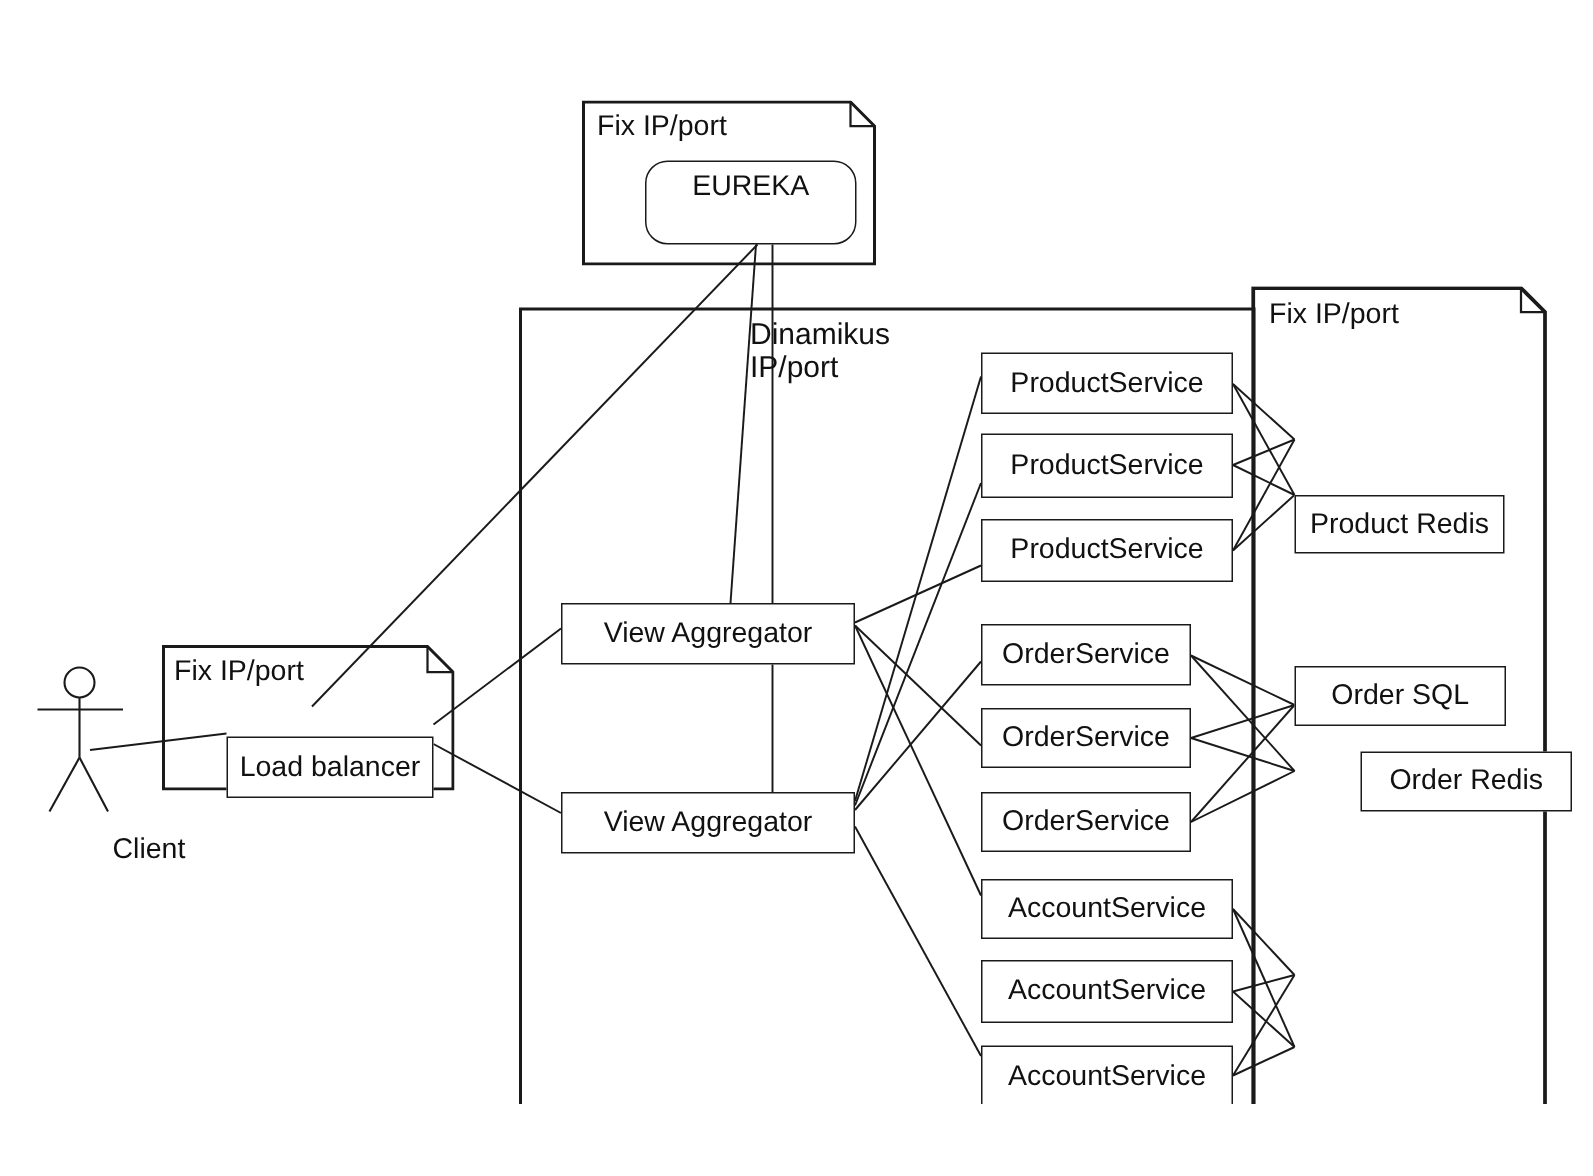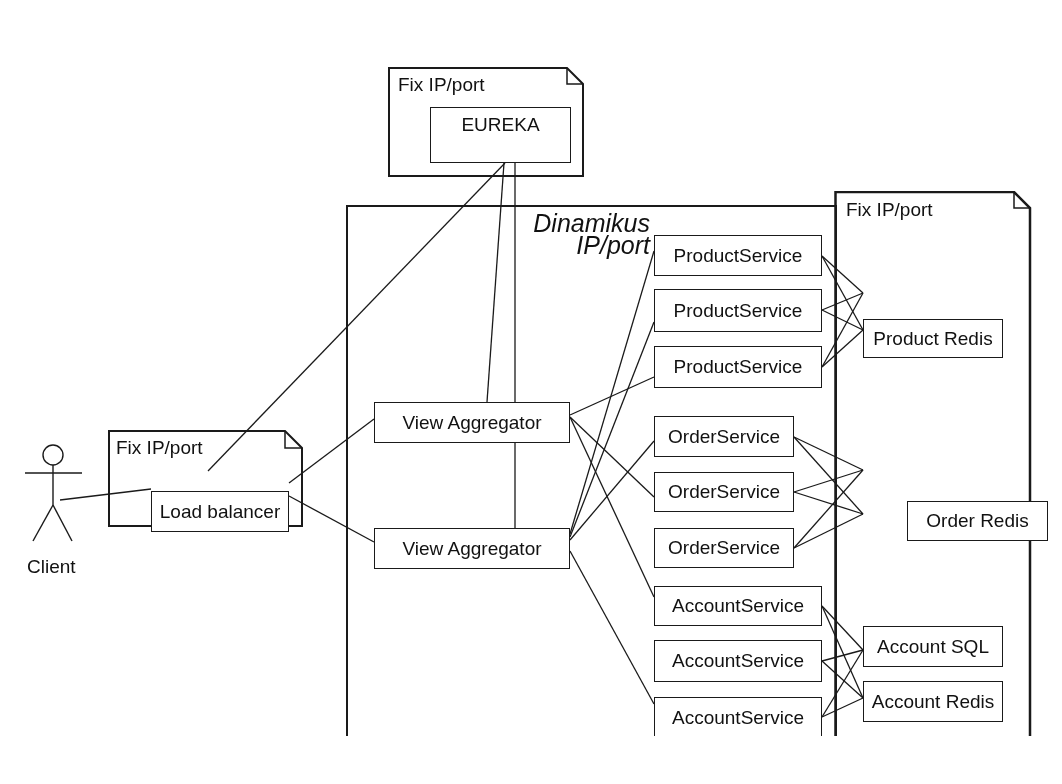--- a/index.html
+++ b/index.html
@@ -15,24 +15,24 @@
   #edges{position:absolute;left:0;top:0;z-index:2;}
   .node{
     position:absolute;z-index:3;background:#ffffff;border:1.5px solid #1a1a1a;
     box-sizing:border-box;display:flex;align-items:center;justify-content:center;
     font-size:19px;white-space:nowrap;
   }
   .node.top-align{align-items:flex-start;padding-top:6px;}
   .note-title{
     position:absolute;z-index:4;font-size:19px;white-space:nowrap;
   }
-  .free-label{position:absolute;z-index:4;font-size:19px;white-space:nowrap;}
+  .free-label{position:absolute;z-index:4;font-size:19px;white-space:nowrap;margin-left:48px;}
   #dinamikus-label{
     position:absolute;z-index:4;left:500px;top:212px;width:150px;
-    text-align:right;font-size:25px;line-height:22px;font-style:italic;
+    text-align:left;font-size:20px;line-height:22px;
   }
 </style>
 </head>
 <body>
 
 <div id="stage">
 
   <svg class="note-svg" style="left:388px;top:67px;" width="196" height="110">
     <polygon points="1,1 179,1 195,17 195,109 1,109" fill="#ffffff" stroke="#1a1a1a" stroke-width="2"></polygon>
     <polyline points="179,1 179,17 195,17" fill="none" stroke="#1a1a1a" stroke-width="1.5"></polyline>
@@ -105,39 +105,38 @@
   <div class="note-title" style="left:116px;top:437px;">Fix IP/port</div>
   <div class="note-title" style="left:846px;top:199px;">Fix IP/port</div>
 
   <div id="dinamikus-label">
     <div>Dinamikus</div>
     <div>IP/port</div>
   </div>
 
   <div class="free-label" style="left:27px;top:556px;">Client</div>
 
-  <div class="node top-align" style="left:430px;top:107px;width:141px;height:56px;">EUREKA</div>
+  <div class="node top-align" style="left:430px;top:107px;width:141px;height:56px;border-radius:15px;">EUREKA</div>
 
   <div class="node" style="left:151px;top:491px;width:138px;height:41px;">Load balancer</div>
 
   <div class="node" style="left:374px;top:402px;width:196px;height:41px;">View Aggregator</div>
   <div class="node" style="left:374px;top:528px;width:196px;height:41px;">View Aggregator</div>
 
   <div class="node" style="left:654px;top:235px;width:168px;height:41px;">ProductService</div>
   <div class="node" style="left:654px;top:289px;width:168px;height:43px;">ProductService</div>
   <div class="node" style="left:654px;top:346px;width:168px;height:42px;">ProductService</div>
 
   <div class="node" style="left:654px;top:416px;width:140px;height:41px;">OrderService</div>
   <div class="node" style="left:654px;top:472px;width:140px;height:40px;">OrderService</div>
   <div class="node" style="left:654px;top:528px;width:140px;height:40px;">OrderService</div>
 
   <div class="node" style="left:654px;top:586px;width:168px;height:40px;">AccountService</div>
   <div class="node" style="left:654px;top:640px;width:168px;height:42px;">AccountService</div>
   <div class="node" style="left:654px;top:697px;width:168px;height:41px;">AccountService</div>
 
-  <div class="node" style="left:863px;top:319px;width:140px;height:39px;">Product Redis</div>
+  <div class="node" style="left:863px;top:330px;width:140px;height:39px;">Product Redis</div>
 
+  <div class="node" style="left:863px;top:444px;width:141px;height:40px;">Order SQL</div>
   <div class="node" style="left:863px;top:501px;width:141px;height:40px;margin-left:44px;">Order Redis</div>
 
-  <div class="node" style="left:863px;top:626px;width:140px;height:41px;">Account SQL</div>
-  <div class="node" style="left:863px;top:681px;width:140px;height:41px;">Account Redis</div>
 
 </div>
 
 </body></html>

